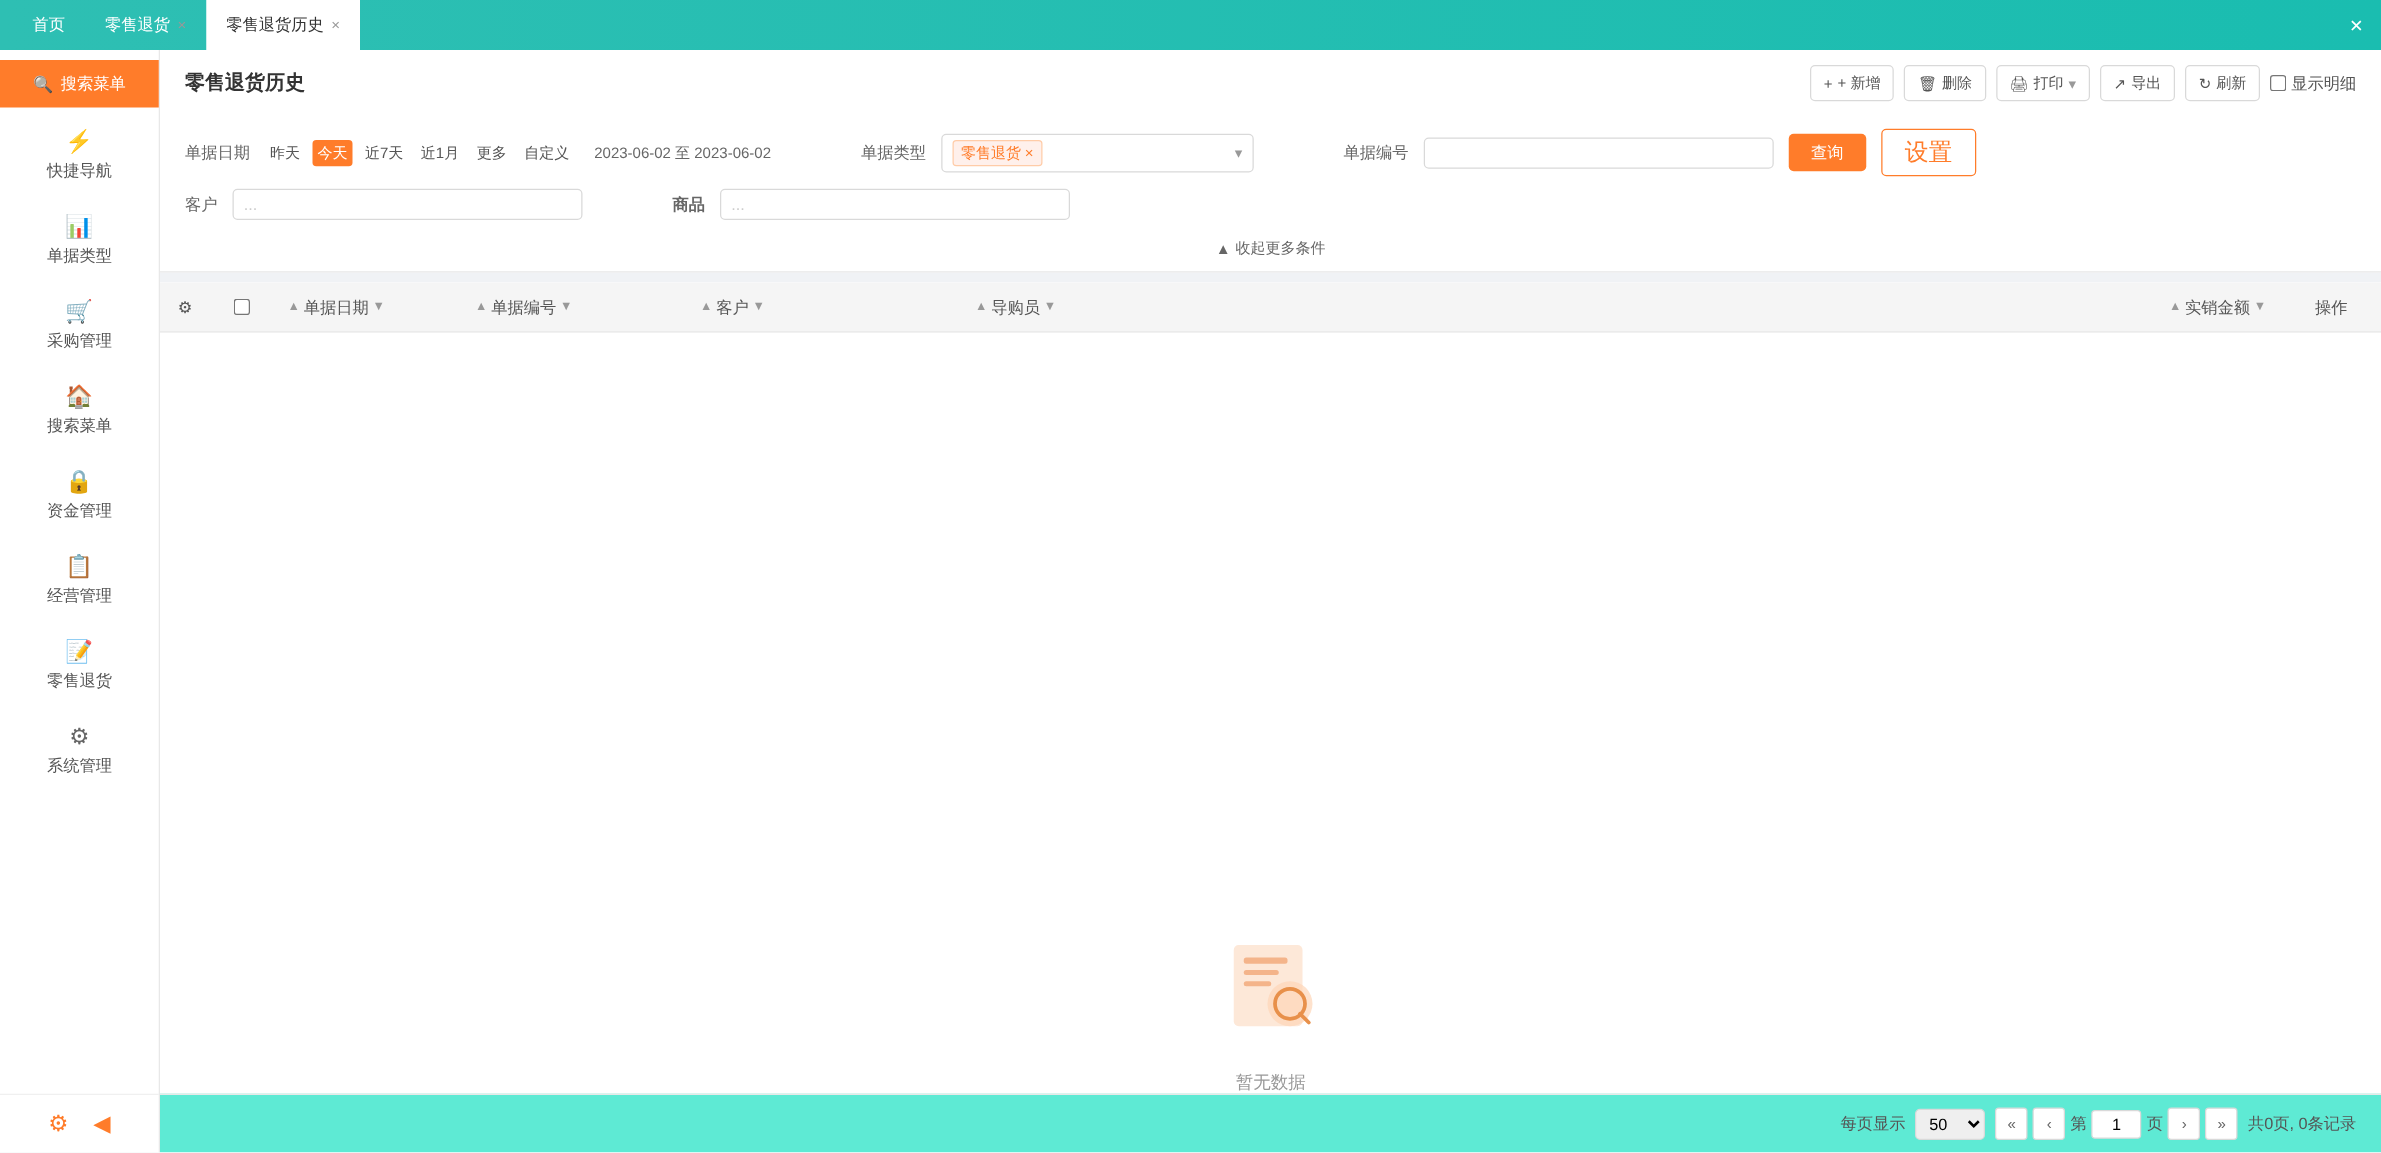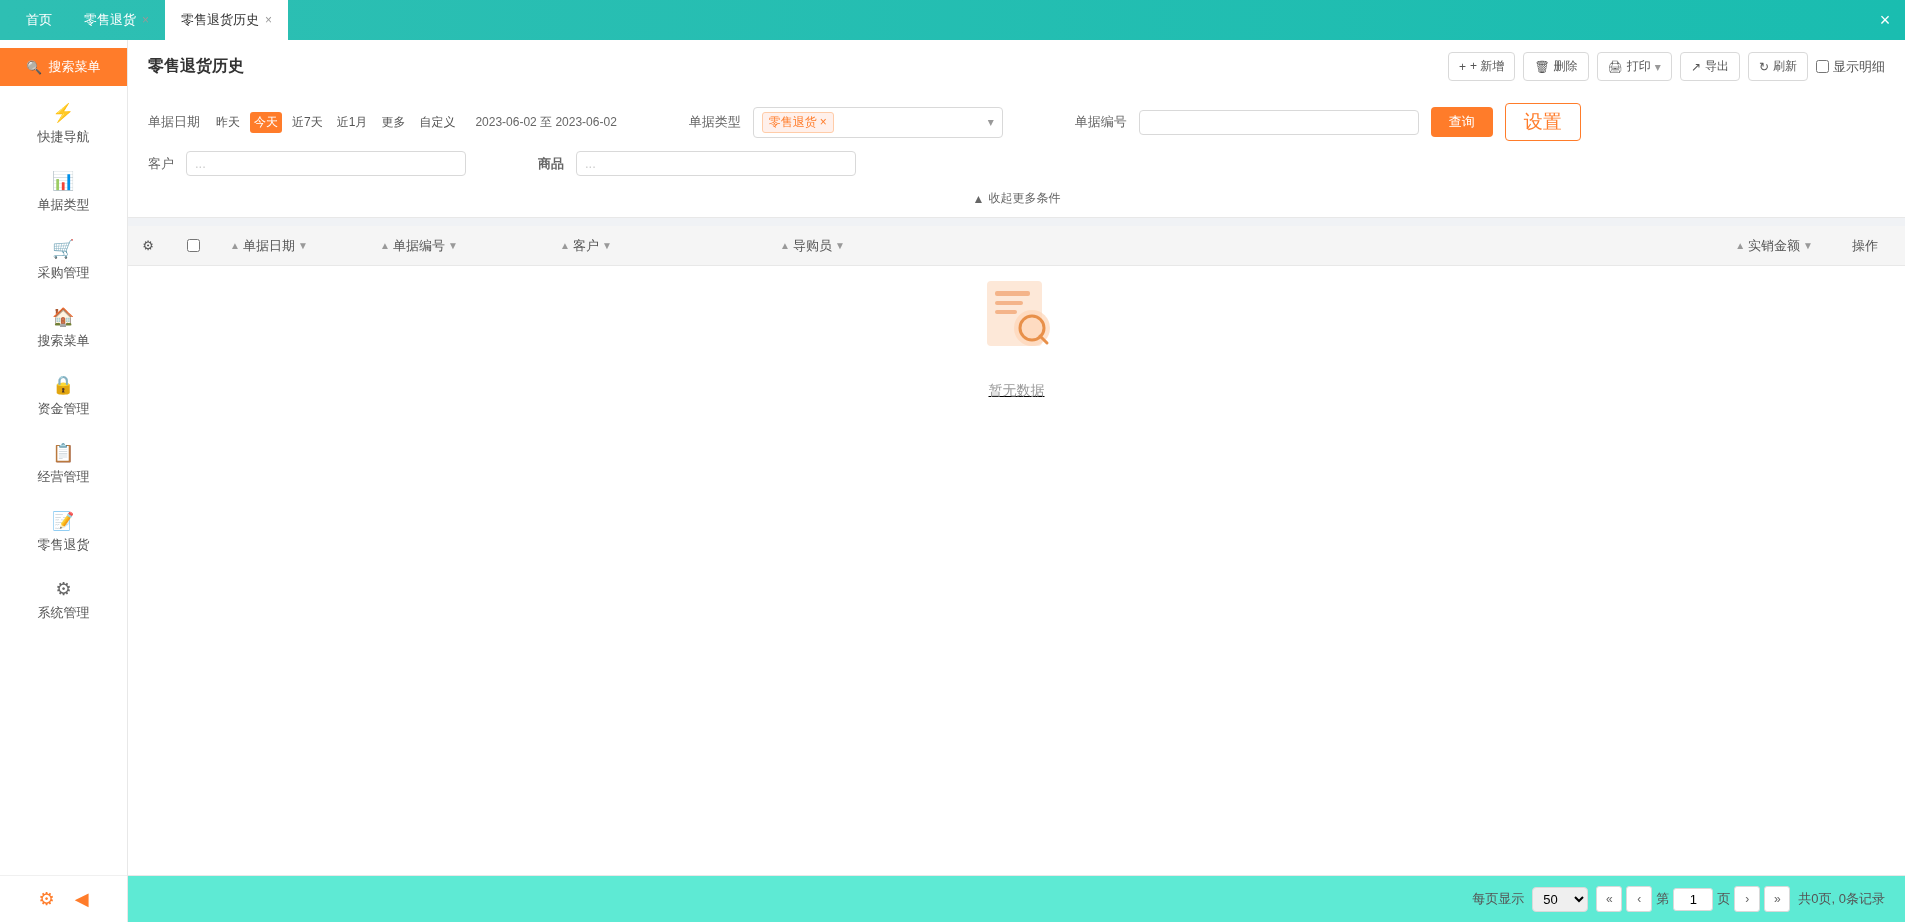--- a/index.html
+++ b/index.html
@@ -284,23 +284,22 @@
     .th.amount { flex: 1; text-align: right; justify-content: flex-end; }
     .th.action { width: 80px; justify-content: center; }
     .th-settings { width: 40px; display: flex; align-items: center; justify-content: center; cursor: pointer; }
 
     
     .empty-state {
       flex: 1;
       display: flex;
       flex-direction: column;
       align-items: center;
-      justify-content: flex-start;
+      justify-content: flex-end;
       gap: 16px;
-      text-decoration: underline;
     }
     .empty-icon {
       width: 100px;
       height: 100px;
     }
     .empty-text {
       color: #999;
       font-size: 14px;
     }
 

